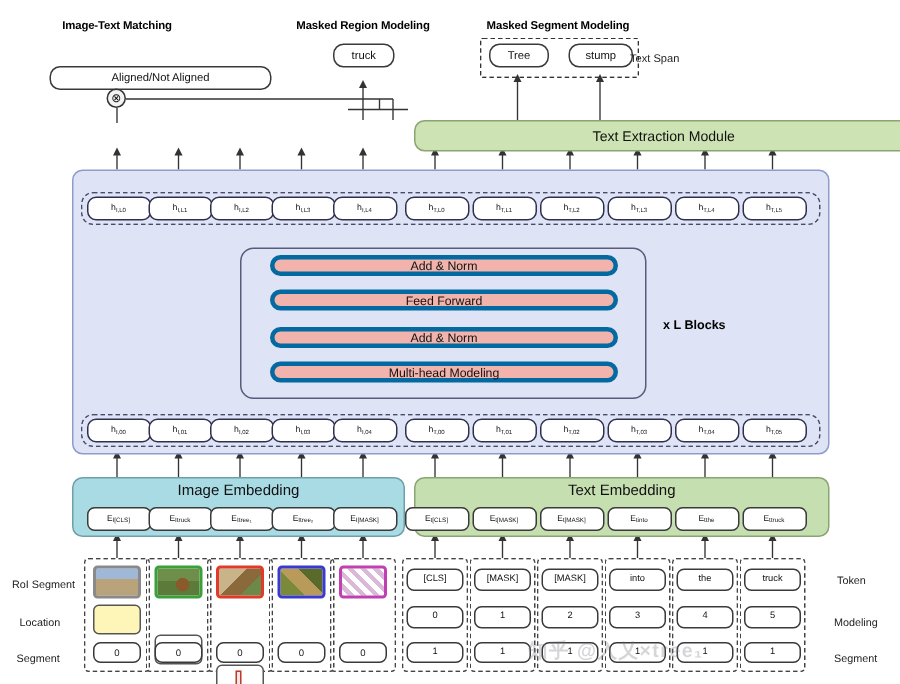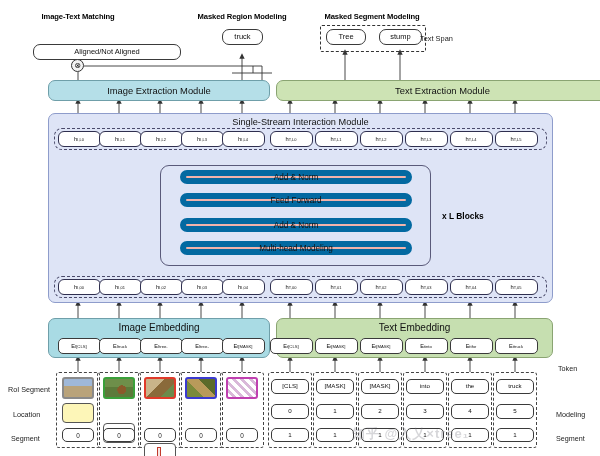--- a/index.html
+++ b/index.html
@@ -43,21 +43,21 @@
   
   .panel{
     background:#dee4f6;border:1px solid #8e9ccb;border-radius:7px;
   }
   .panel-title{
     position:absolute;width:100%;text-align:center;font-size:9.2px;color:#111;
   }
 
   
   .tblock{
-    background:#f1b3ab;border:6px solid #0369a1;border-radius:7px;
+    background:#f1b3ab;border:3px solid #0369a1;border-radius:7px;
     display:flex;align-items:center;justify-content:center;
     font-size:8.2px;color:#111;
   }
   .tbox-outer{
     background:#dee4f6;border:1px solid #5a5a7a;border-radius:9px;
   }
   .xl{font-size:8.4px;font-weight:bold;color:#000;white-space:nowrap;}
 
   
   .embed{
@@ -196,25 +196,23 @@
 
   <div class="abs node" style="left:222px;top:29px;width:41px;height:16px;">truck</div>
 
   <div class="abs dash" style="left:320px;top:25px;width:106px;height:27px;"></div>
   <div class="abs node" style="left:326px;top:29px;width:40px;height:16px;">Tree</div>
   <div class="abs node" style="left:379px;top:29px;width:43px;height:16px;">stump</div>
   <div class="abs plain-label" style="left:420px;top:34px;">Text Span</div>
 
   <div class="abs circx" style="left:71px;top:59px;width:13px;height:13px;">⊗</div>
 
-  <div class="abs bar bar-img" style="left:48px;top:80px;width:222px;height:21px;">Image Extraction Module</div>
   <div class="abs bar bar-txt" style="left:276px;top:80px;width:333px;height:21px;">Text Extraction Module</div>
 
   <div class="abs panel" style="left:48px;top:113px;width:505px;height:190px;"></div>
-  <div class="panel-title" style="left:48px;top:117px;width:505px;">Single-Stream Interaction Module</div>
 
   <div class="abs dash-r" style="left:54px;top:128px;width:493px;height:22px;"></div>
   <div id="h-top">
       <div class="hchip" style="left:57.5px;top:131px;width:41px;height:14px;">h<sup>I,L</sup><sub>0</sub></div>
       <div class="hchip" style="left:98.5px;top:131px;width:41px;height:14px;">h<sup>I,L</sup><sub>1</sub></div>
       <div class="hchip" style="left:139.5px;top:131px;width:41px;height:14px;">h<sup>I,L</sup><sub>2</sub></div>
       <div class="hchip" style="left:180.5px;top:131px;width:41px;height:14px;">h<sup>I,L</sup><sub>3</sub></div>
       <div class="hchip" style="left:221.5px;top:131px;width:41px;height:14px;">h<sup>I,L</sup><sub>4</sub></div>
       <div class="hchip" style="left:269.5px;top:131px;width:41px;height:14px;">h<sup>T,L</sup><sub>0</sub></div>
       <div class="hchip" style="left:314.5px;top:131px;width:41px;height:14px;">h<sup>T,L</sup><sub>1</sub></div>
@@ -265,21 +263,21 @@
       <div class="chip" style="left:359.5px;top:338px;width:41px;height:14px;">E<sup>t</sup><sub>[MASK]</sub></div>
       <div class="chip" style="left:404.5px;top:338px;width:41px;height:14px;">E<sup>t</sup><sub>into</sub></div>
       <div class="chip" style="left:449.5px;top:338px;width:41px;height:14px;">E<sup>t</sup><sub>the</sub></div>
       <div class="chip" style="left:494.5px;top:338px;width:41px;height:14px;">E<sup>t</sup><sub>truck</sub></div>
     </div>
 
   <div class="abs rowlabel" style="left:8px;top:385px;">RoI Segment</div>
   <div class="abs rowlabel" style="left:13px;top:410px;">Location</div>
   <div class="abs rowlabel" style="left:11px;top:434px;">Segment</div>
 
-  <div class="abs rowlabel" style="left:558px;top:364px;">Token</div>
+  <div class="abs rowlabel" style="left:558px;top:382px;">Token</div>
   <div class="abs rowlabel" style="left:556px;top:410px;">Modeling</div>
   <div class="abs rowlabel" style="left:556px;top:434px;">Segment</div>
 
   <div id="bottom-cols">
       <div class="abs colgroup" style="left:56px;top:372px;width:44px;height:76px;"></div>
       <div class="abs roi" style="left:62px;top:377px;width:32px;height:22px;border:2px solid #8a8a8a;background:linear-gradient(#9fb8d8 0 38%,#b9a37a 38% 100%);"></div>
       <div class="abs locbox" style="left:62px;top:403px;width:32px;height:20px;background:#fdf6b8;"></div>
       <div class="abs segbox" style="left:62px;top:428px;width:32px;height:14px;">0</div>
       <div class="abs colgroup" style="left:97px;top:372px;width:44px;height:76px;"></div>
       <div class="abs roi" style="left:103px;top:377px;width:32px;height:22px;border:2px solid #3aa03a;background:radial-gradient(circle at 60% 60%,#8a5a2a 0 22%,transparent 23%),linear-gradient(#6e8f4a 0 45%,#5c7a3a 45% 100%);"></div>

